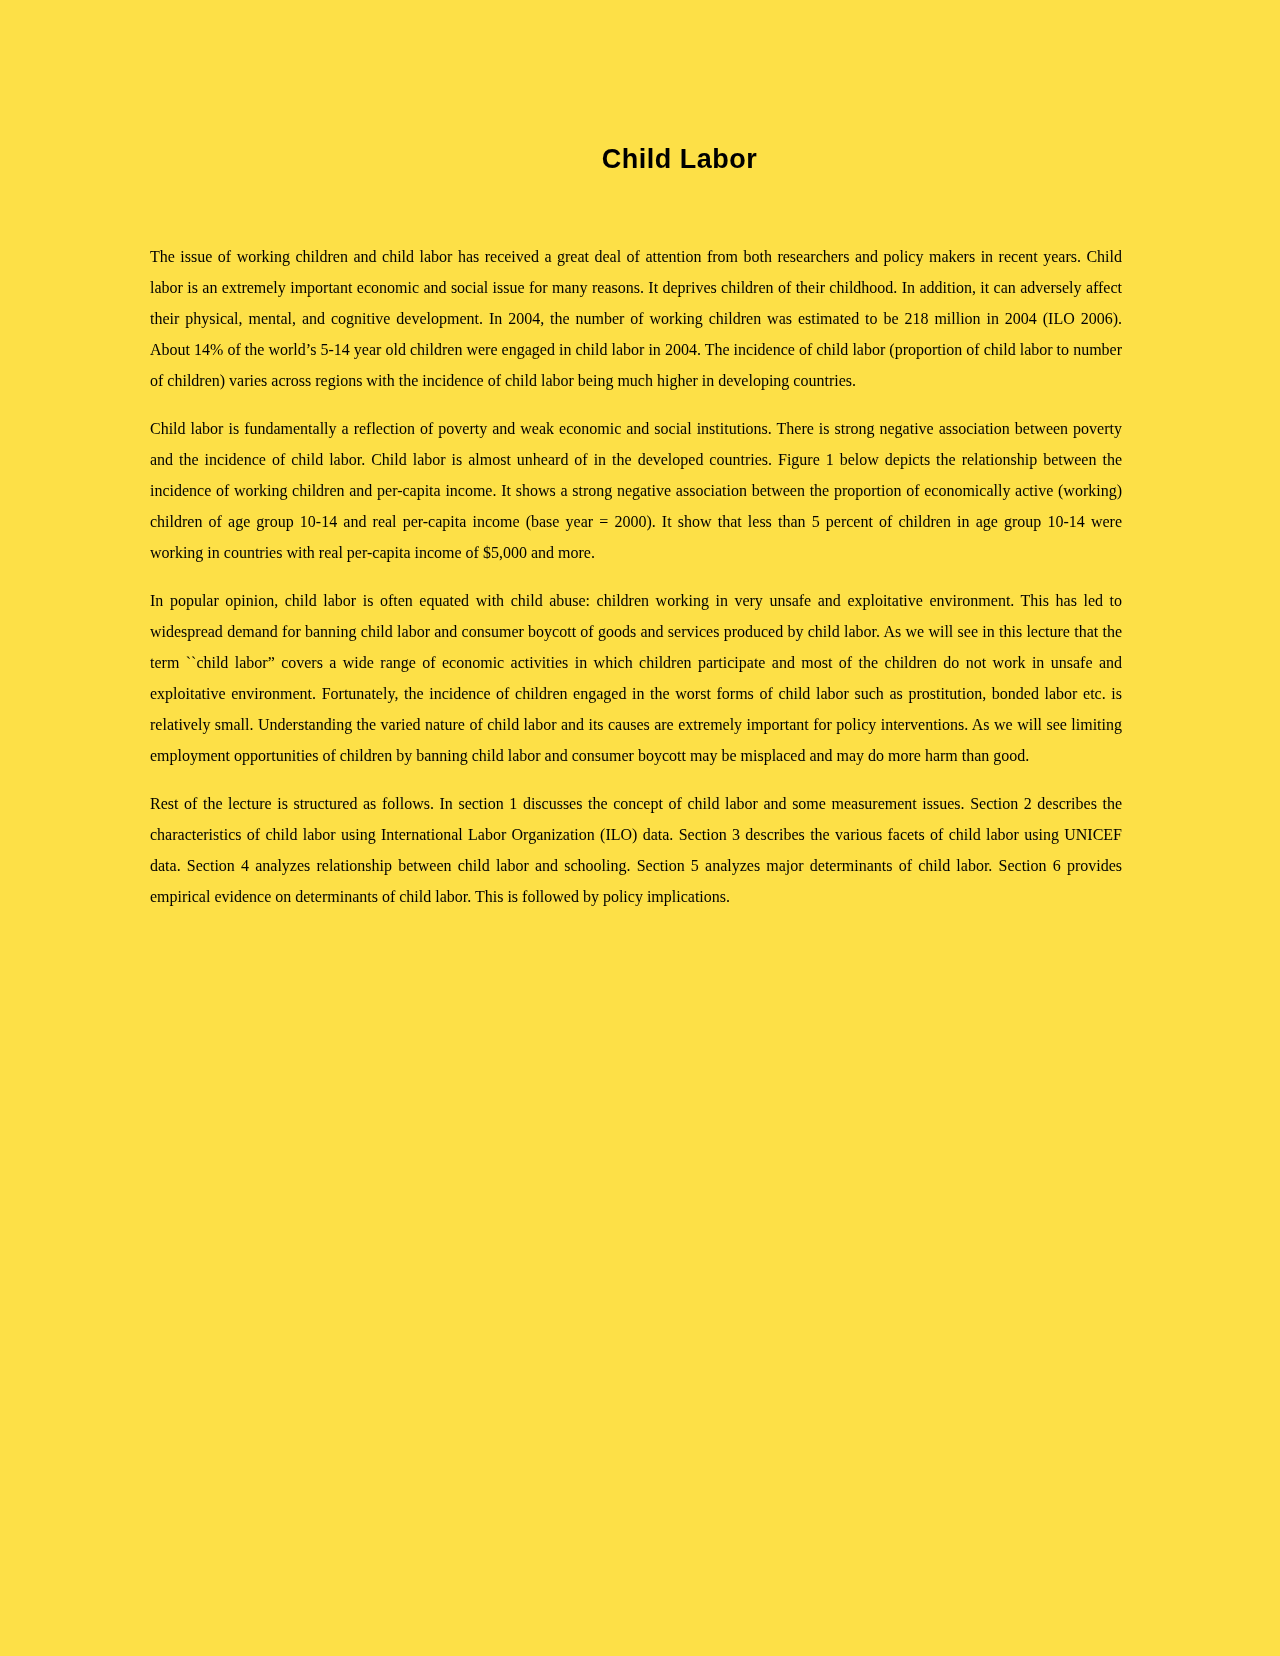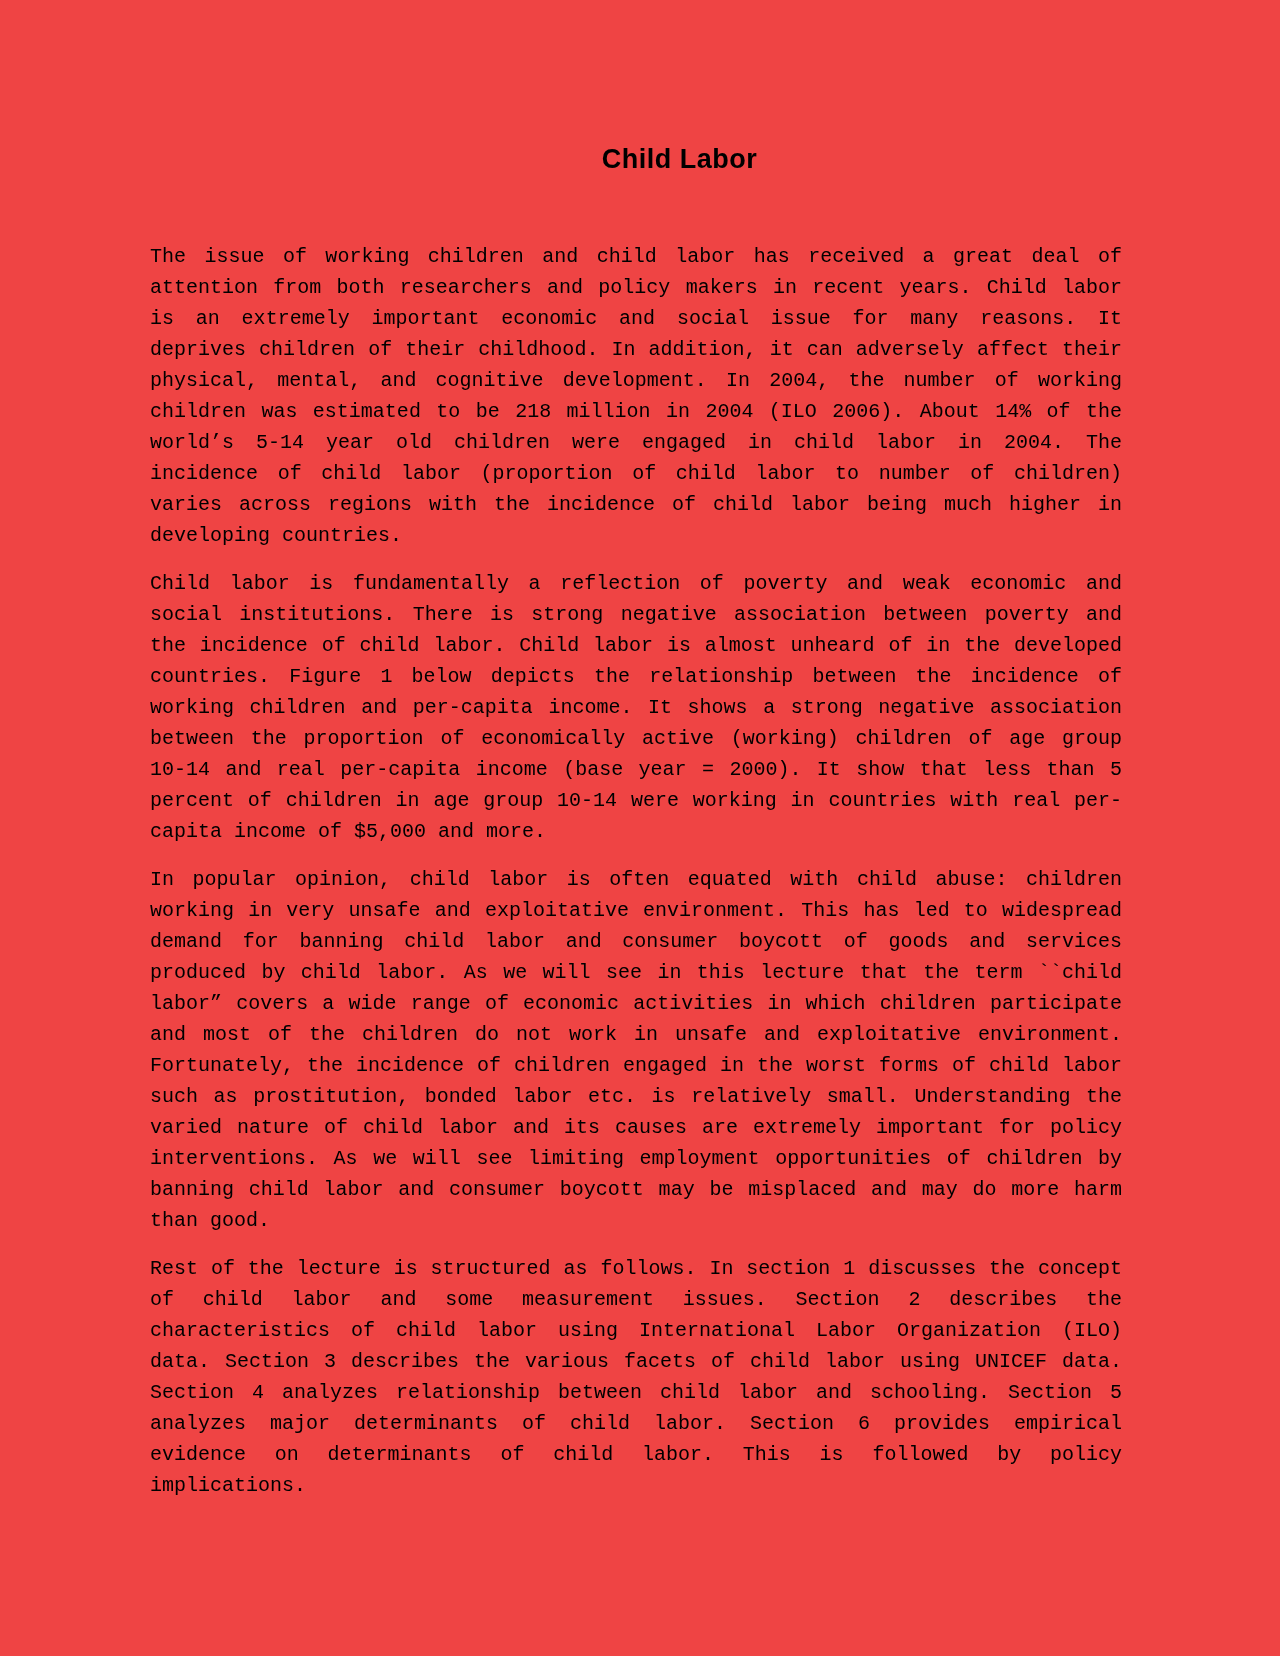--- a/index.html
+++ b/index.html
@@ -21,32 +21,32 @@
     font-size: 27px;
     line-height: 31px;
     color: #000000;
     text-align: center;
     letter-spacing: 0.5px;
     position: relative;
     left: 42px;
     margin: 0 0 66px 0;
   }
   .doc-body p {
-    font-family: Liberation Mono, monospace;
-    font-size: 20px;
+    font-family: Liberation Serif, serif;
+    font-size: 16px;
     line-height: 31px;
     color: #000000;
     text-align: justify;
     margin: 0 3px 17px 0;
   }
 </style>
 </head>
 <body style="background: rgb(255, 255, 255);">
 
-<div class="page" style="background: #ef4444; color: rgb(0, 0, 0);">
+<div class="page" style="background: #fde047; color: rgb(0, 0, 0);">
   <h1 class="doc-title">Child Labor</h1>
   <div class="doc-body">
     <p>The issue of working children and child labor has received a great deal of attention from both researchers and policy makers in recent years. Child labor is an extremely important economic and social issue for many reasons. It deprives children of their childhood. In addition, it can adversely affect their physical, mental, and cognitive development. In 2004, the number of working children was estimated to be 218 million in 2004 (ILO 2006).  About 14% of the world’s 5-14 year old children were engaged in child labor in 2004. The incidence of child labor (proportion of child labor to number of children) varies across regions with the incidence of child labor being much higher in developing countries.</p>
     <p>Child labor is fundamentally a reflection of poverty and weak economic and social institutions. There is strong negative association between poverty and the incidence of child labor.   Child labor is almost unheard of in the developed countries.   Figure 1 below depicts the relationship between the incidence of working children and per-capita income.  It shows a strong negative association between the proportion of economically active (working) children of age group 10-14 and real per-capita income (base year = 2000). It show that less than 5 percent of children in age group 10-14 were working in countries with real per-capita income of $5,000  and more.</p>
     <p>In popular opinion, child labor is often equated with child abuse: children working in very unsafe and exploitative environment.  This has led to widespread demand for banning child labor and consumer boycott of goods and services produced by child labor. As we will see in this lecture that the term ``child labor” covers a wide range of economic activities in which children participate and most of the children do not work in unsafe and exploitative environment. Fortunately, the incidence of children engaged in the worst forms of child labor such as prostitution, bonded labor etc. is relatively small. Understanding the varied nature of child labor and its causes are extremely important for policy interventions. As we will see limiting employment opportunities of children by banning child labor and consumer boycott may be misplaced and may do more harm than good.</p>
     <p>Rest of the lecture is structured as follows. In section 1 discusses the concept of child labor and some measurement issues.  Section 2 describes the characteristics of child labor using International Labor Organization  (ILO) data. Section 3 describes the various facets of child labor using UNICEF data. Section 4 analyzes relationship between   child labor and schooling. Section 5 analyzes major determinants of child labor.   Section 6 provides empirical evidence on determinants of child labor. This is followed by policy implications.</p>
   </div>
 </div>
 
 </body></html>

